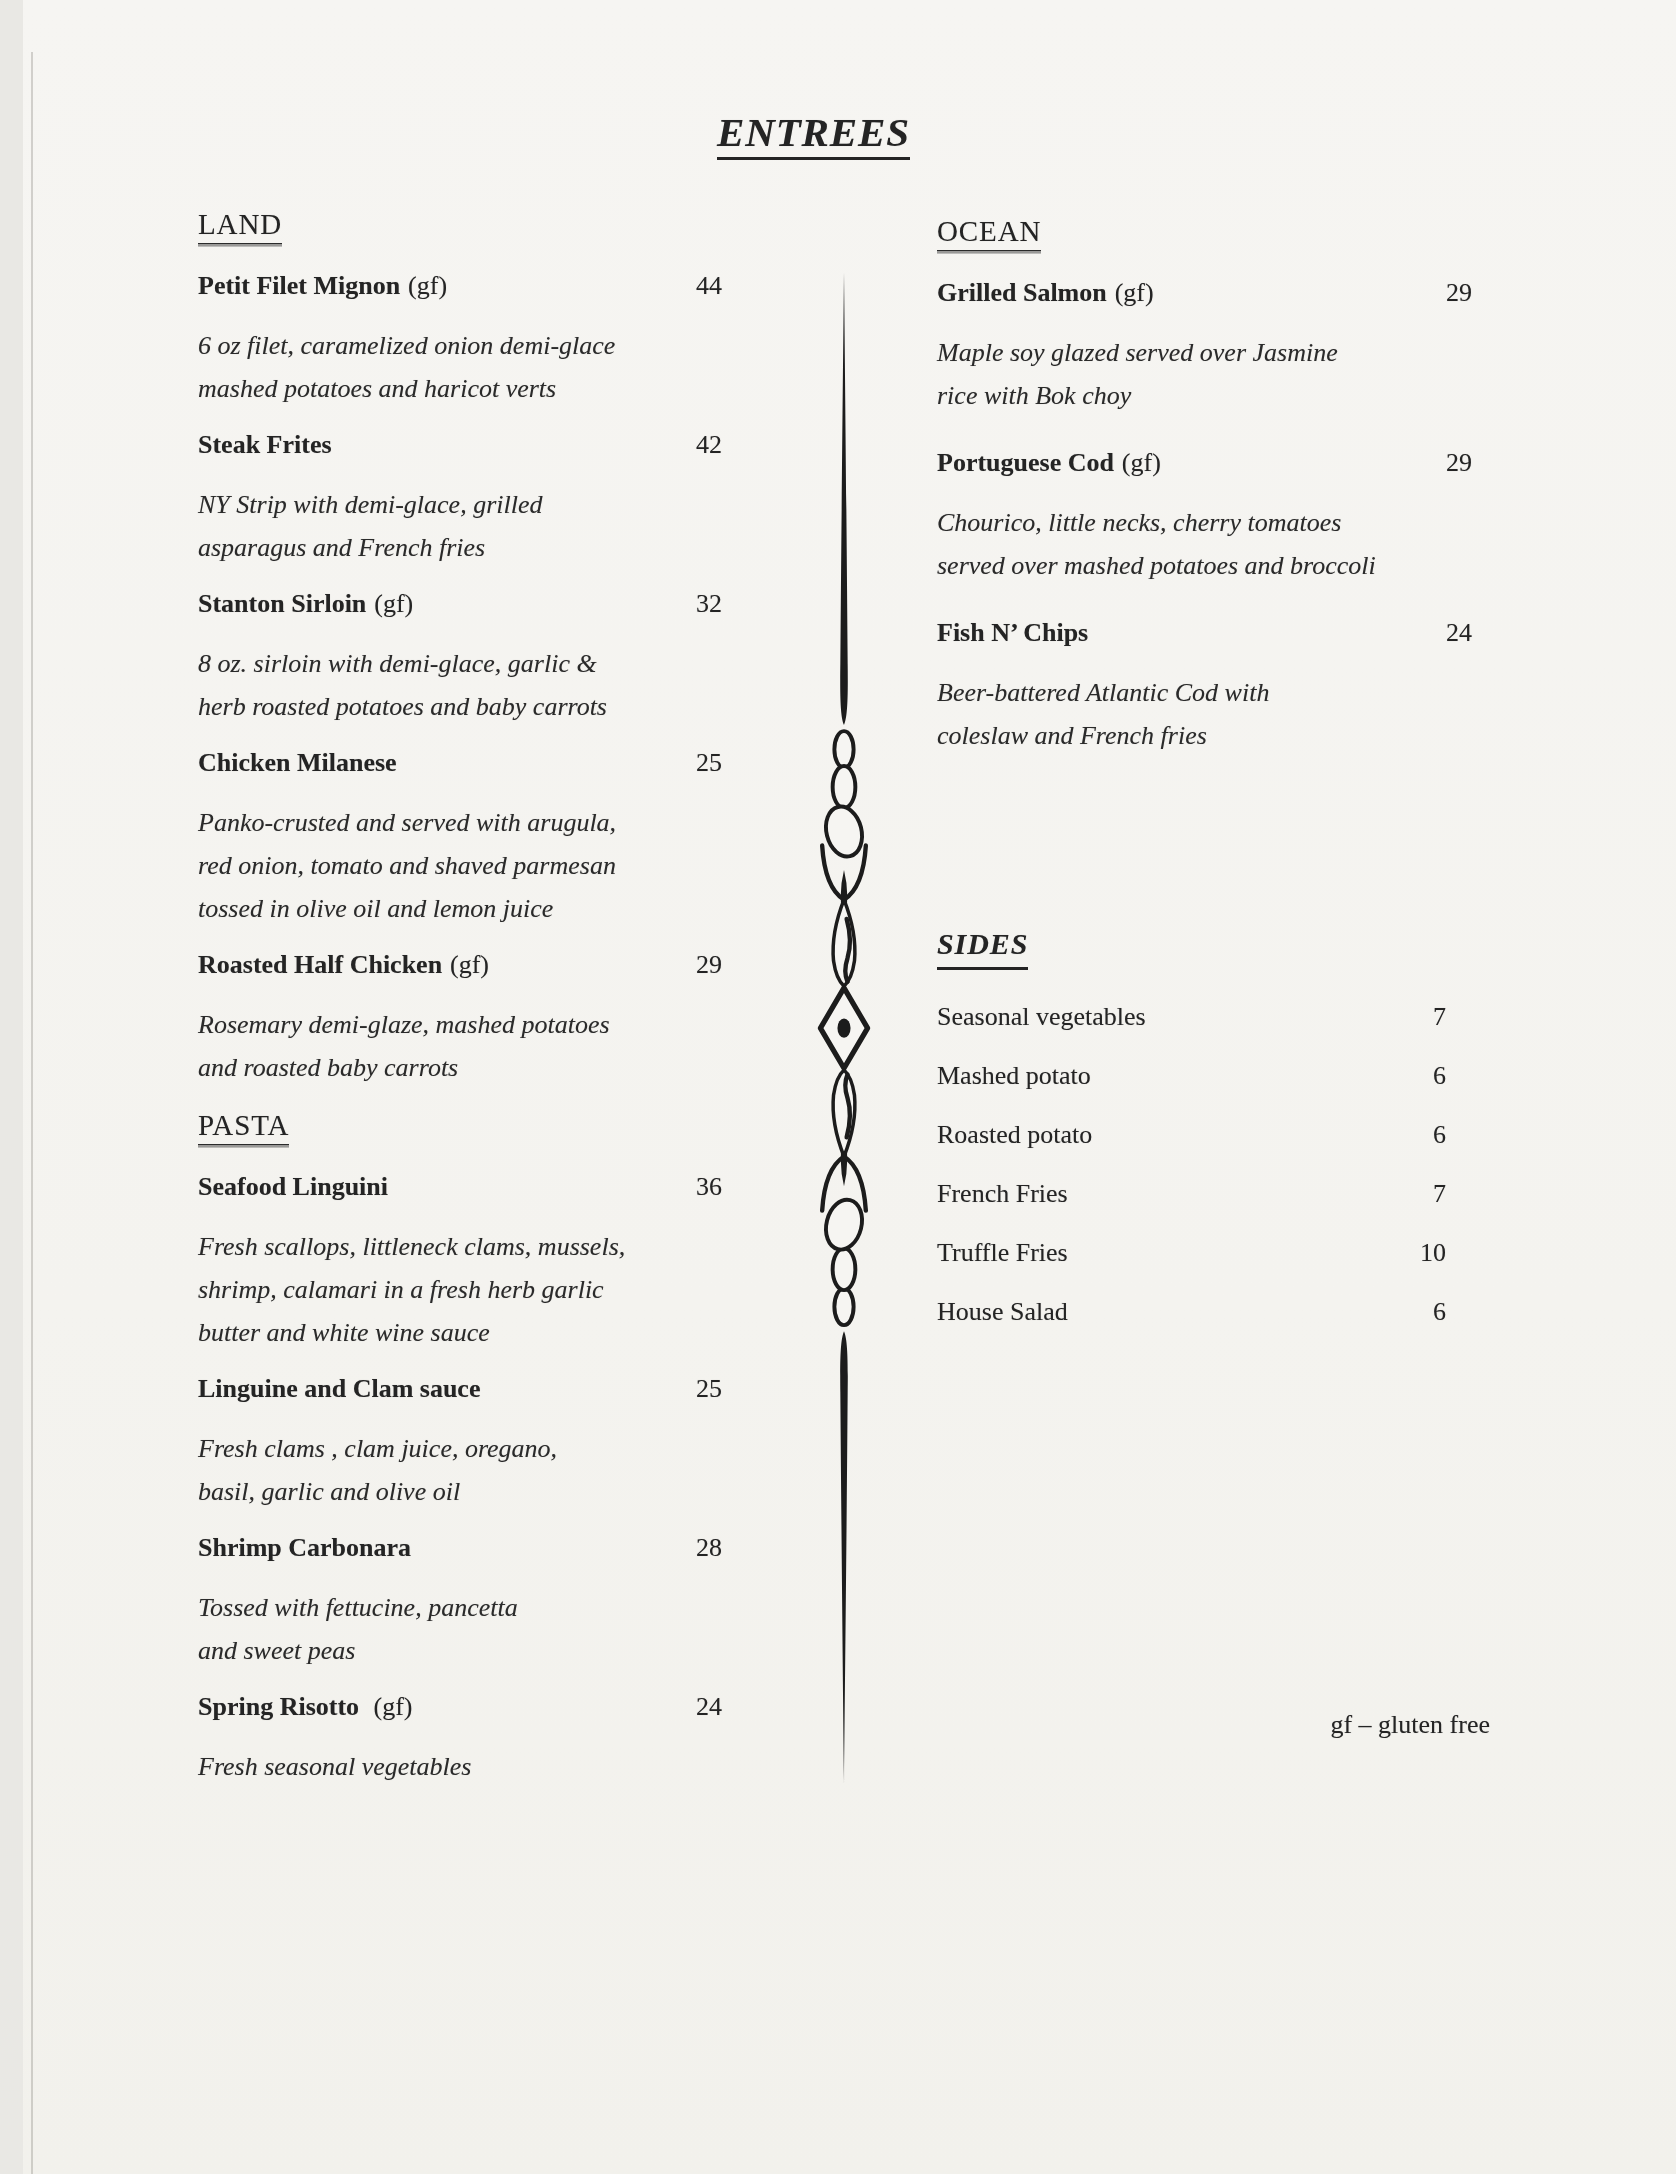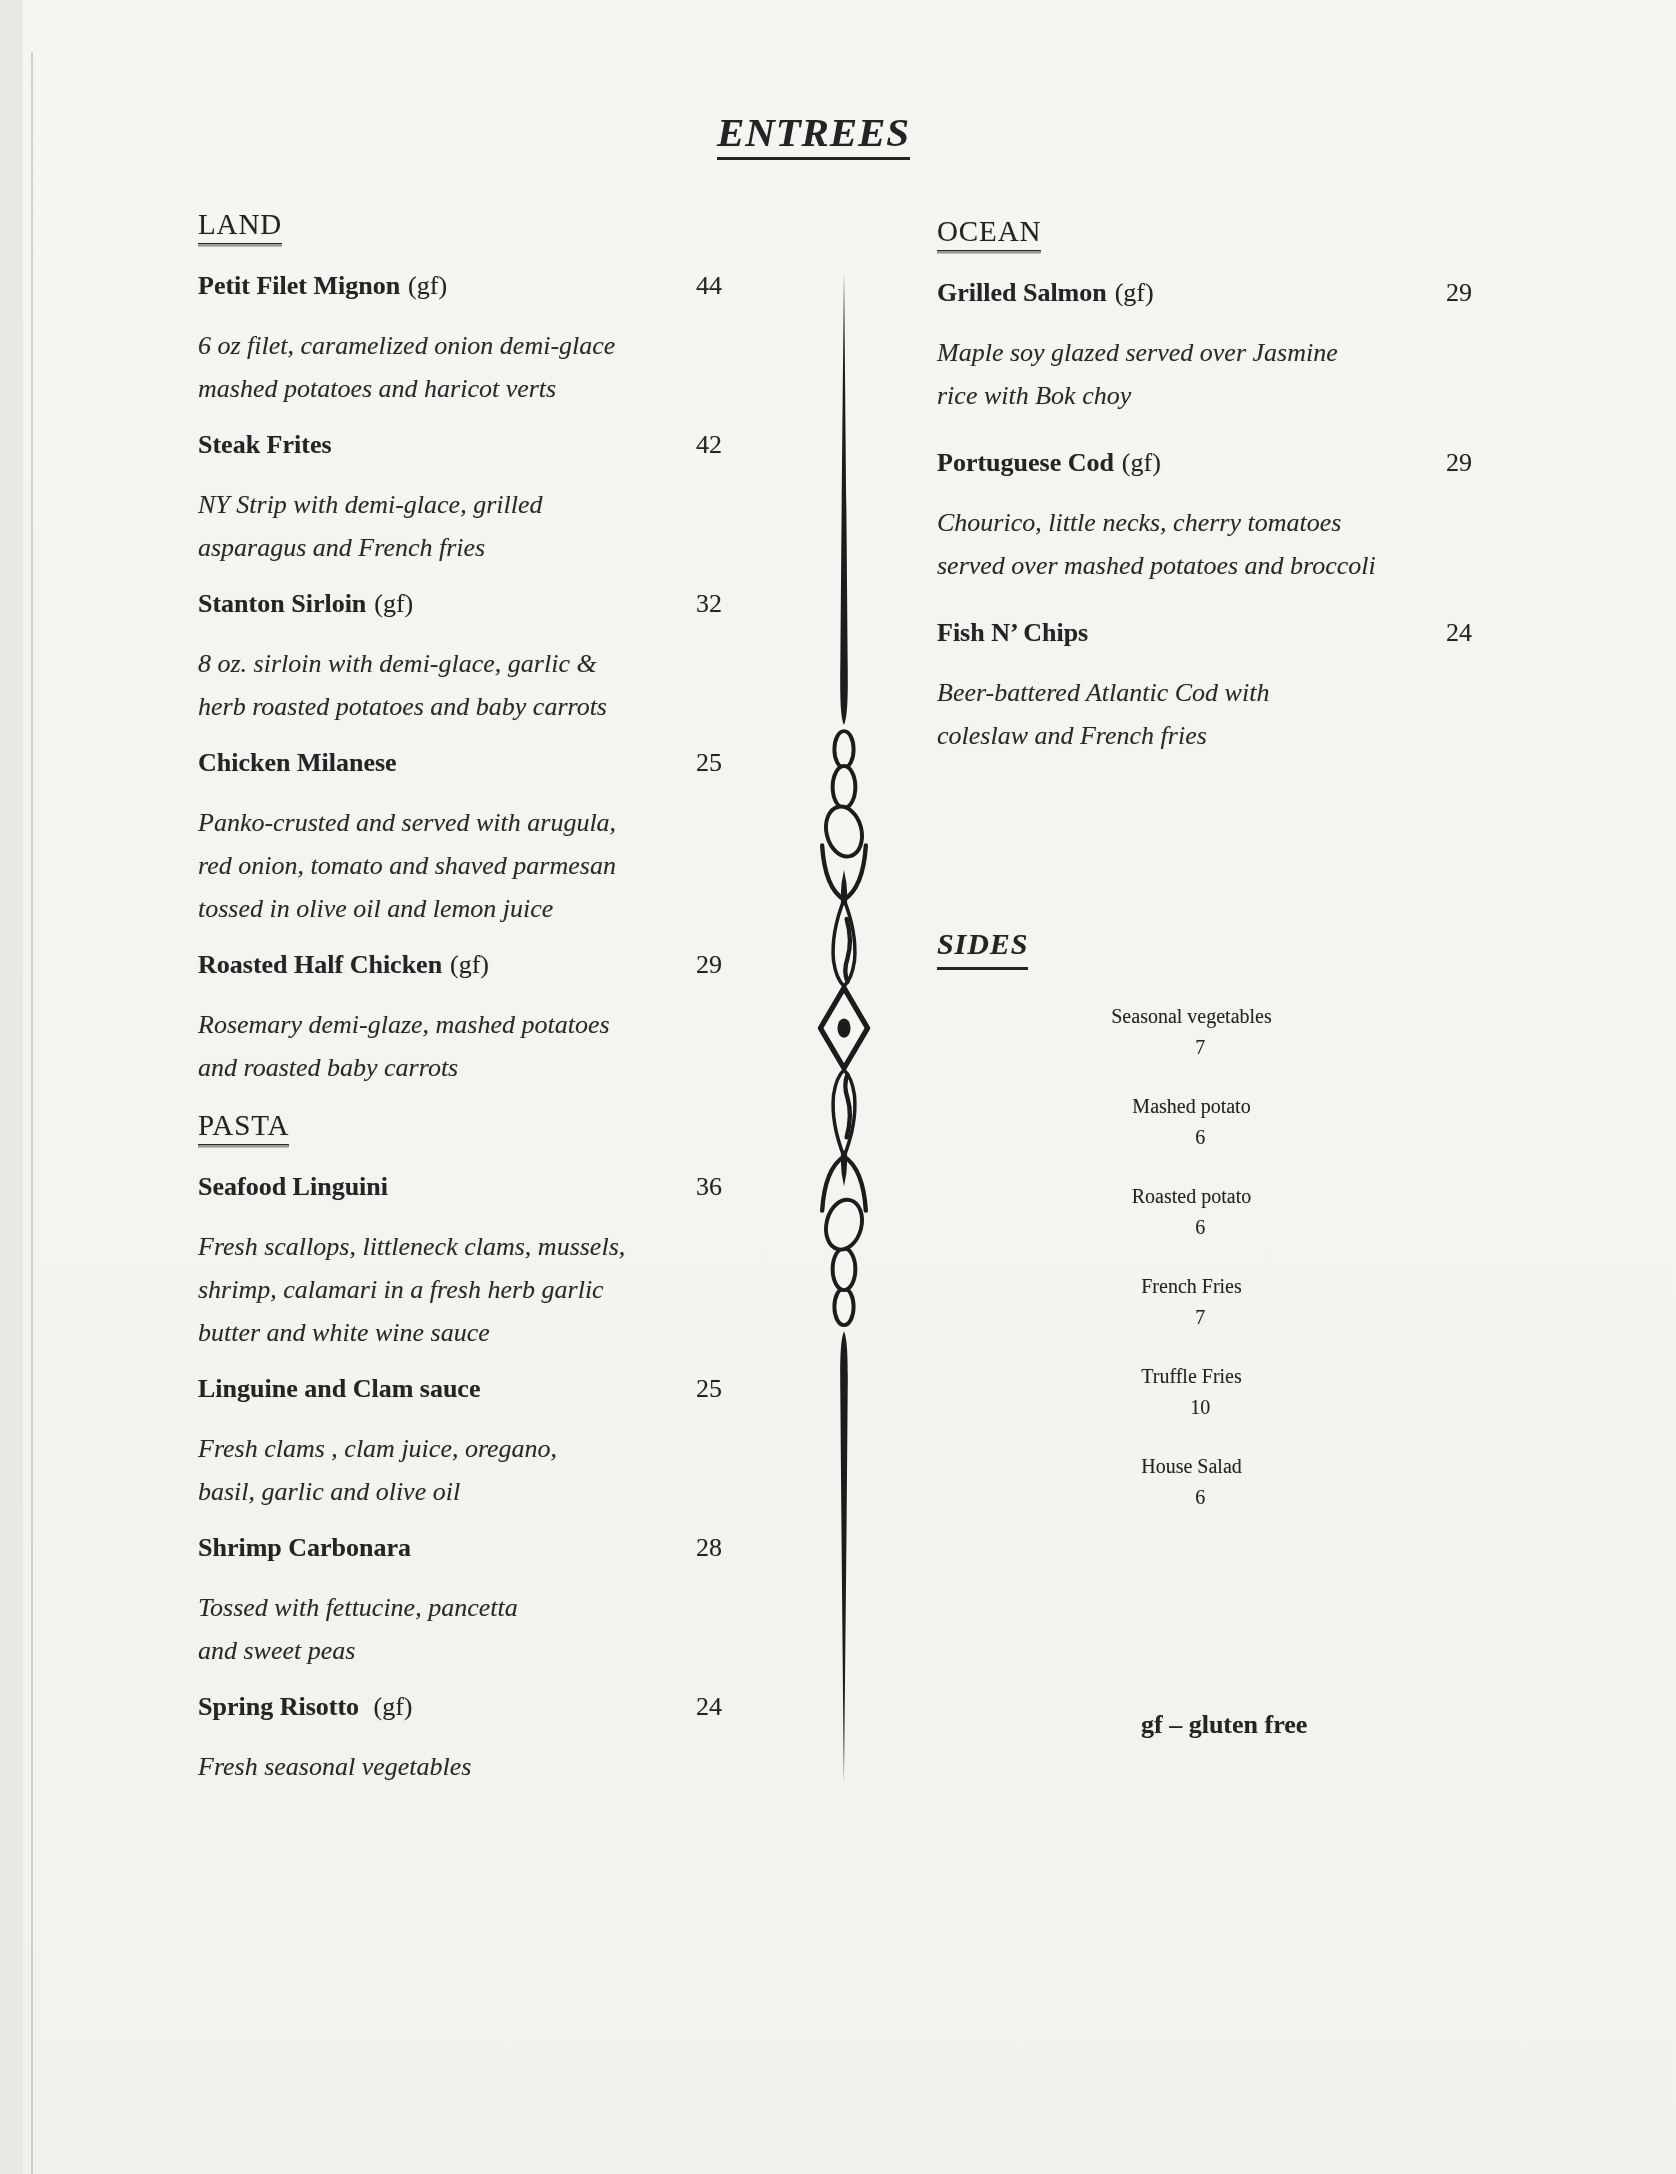--- a/index.html
+++ b/index.html
@@ -59,28 +59,27 @@
   .price{font-weight:normal;padding-left:17.5px;white-space:nowrap;}
   .desc{
     font-size:26px;line-height:43px;
     white-space:pre-line;
     margin-bottom:19px;
     color:#2a2a2a;
     font-style:italic;
   }
   .col-right .desc{margin-bottom:30px;}
   .side-row{
-    display:flex;justify-content:space-between;align-items:center;
-    font-size:20px;line-height:31px;margin-bottom:28px;
+    display:flex;justify-content:space-between;align-items:flex-start;
+    font-size:26px;line-height:31px;margin-bottom:28px;
     padding-right:26px;
-    flex-direction:column;
   }
   .footnote{
     position:absolute;left:1118px;top:1710px;width:349px;
-    text-align:left;font-size:26px;font-weight:bold;
+    text-align:right;font-size:26px;
   }
   .divider{
     position:absolute;left:786px;top:0;width:70px;height:2175px;
   }
 </style>
 </head>
 <body>
 
 <div class="page">
   <div class="scan-edge"></div>

